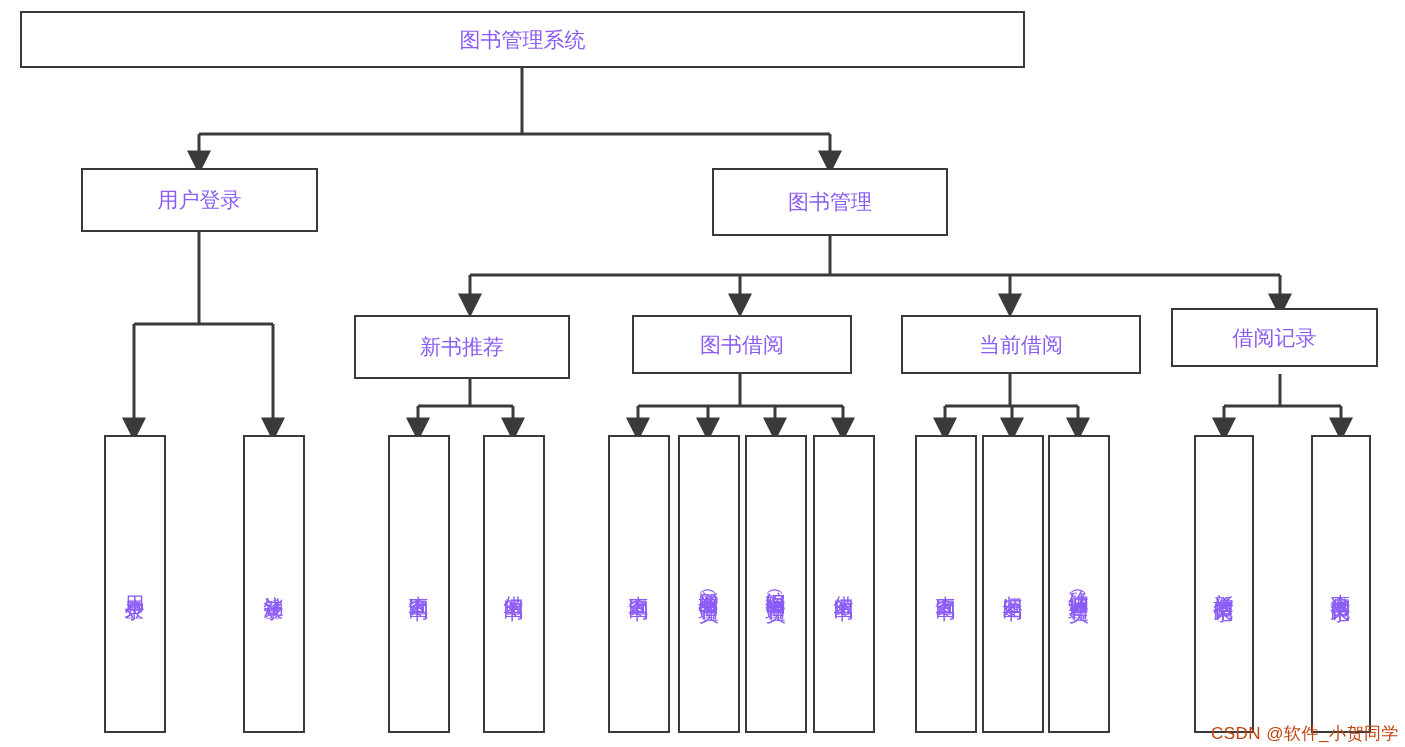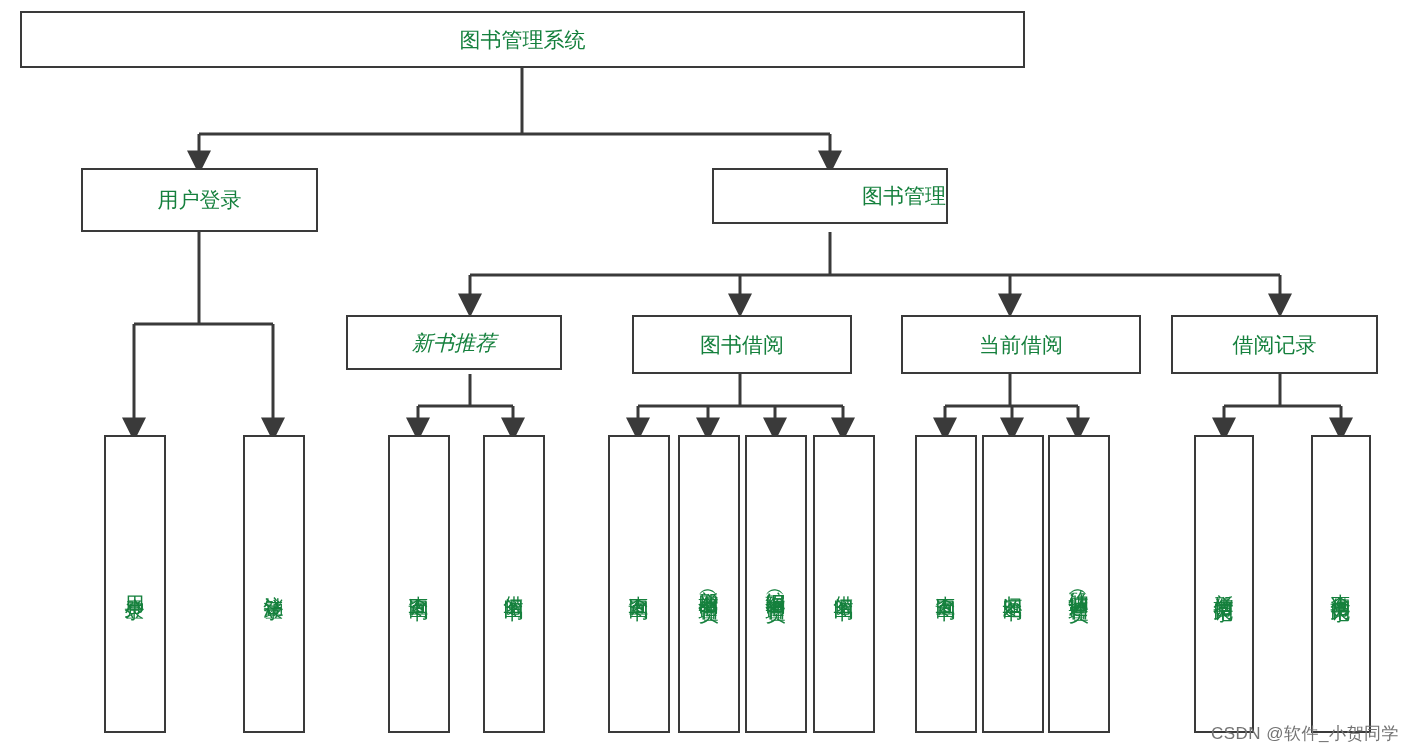--- a/index.html
+++ b/index.html
@@ -26,21 +26,21 @@
     pointer-events: none;
   }
   .node {
     position: absolute;
     box-sizing: border-box;
     background: #ffffff;
     border: 2px solid #3a3a3a;
     display: flex;
     align-items: center;
     justify-content: center;
-    color: #15803d;
+    color: #8b5cf6;
   }
   .node .label {
     display: block;
     text-align: center;
     line-height: 1.32;
     white-space: pre-line;
   }
   .node.h .label {
     font-size: 21px;
   }
@@ -54,21 +54,21 @@
     font-size: 20px;
     letter-spacing: 2px;
     line-height: 1;
     max-height: 100%;
   }
   #watermark {
     position: absolute;
     right: 6px;
     bottom: 2px;
     font-size: 17px;
-    color: #737373;
+    color: #c2410c;
     letter-spacing: 0.5px;
     user-select: none;
   }
 </style>
 </head>
 <body>
 
 <div id="stage">
 
   <svg id="wires" viewBox="0 0 1405 747">
@@ -121,34 +121,34 @@
     </g>
   </svg>
 
   <div class="node h" style="left:20px; top:11px; width:1005px; height:57px;">
     <span class="label">图书管理系统</span>
   </div>
 
   <div class="node h" style="left:81px; top:168px; width:237px; height:64px;">
     <span class="label">用户登录</span>
   </div>
-  <div class="node h" style="left:712px; top:168px; width:236px; height:56px;justify-content:flex-end;">
+  <div class="node h" style="left:712px; top:168px; width:236px; height:68px;">
     <span class="label">图书管理</span>
   </div>
 
-  <div class="node h" style="left:346px; top:315px; width:216px; height:55px;font-style:italic;">
+  <div class="node h" style="left:354px; top:315px; width:216px; height:64px;">
     <span class="label">新书推荐</span>
   </div>
   <div class="node h" style="left:632px; top:315px; width:220px; height:59px;">
     <span class="label">图书借阅</span>
   </div>
   <div class="node h" style="left:901px; top:315px; width:240px; height:59px;">
     <span class="label">当前借阅</span>
   </div>
-  <div class="node h" style="left:1171px; top:315px; width:207px; height:59px;">
+  <div class="node h" style="left:1171px; top:308px; width:207px; height:59px;">
     <span class="label">借阅记录</span>
   </div>
 
   <div class="node v" style="left:104px; top:435px; width:62px; height:298px;">
     <span class="label">用户登录</span>
   </div>
   <div class="node v" style="left:243px; top:435px; width:62px; height:298px;">
     <span class="label">注销登录</span>
   </div>
 

